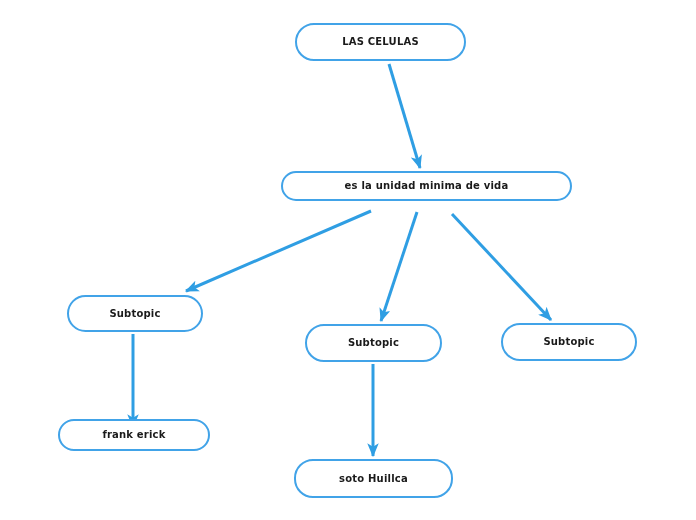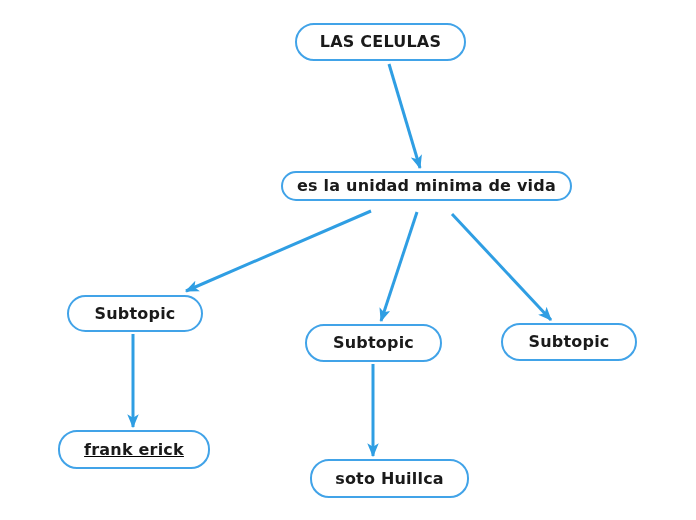--- a/index.html
+++ b/index.html
@@ -30,21 +30,21 @@
     box-sizing: border-box;
     background: var(--node-fill, #ffffff);
     border: 2px solid var(--node-border, #41a3e8);
     border-radius: 19px;
     display: flex;
     align-items: center;
     justify-content: center;
     cursor: pointer;
   }
   .node-label {
-    font-size: 16px;
+    font-size: 10px;
     font-weight: bold;
     color: var(--text-color, #1a1a1a);
     letter-spacing: 0.2px;
     white-space: nowrap;
     line-height: 1;
     padding: 0 8px;
   }
 </style>
 </head>
 <body style="background: rgb(255, 255, 255);">
@@ -72,20 +72,20 @@
       </div>
       <div class="node" style="left: 67px; top: 295px; width: 136px; height: 37px;">
         <span class="node-label">Subtopic</span>
       </div>
       <div class="node" style="left: 305px; top: 324px; width: 137px; height: 38px;">
         <span class="node-label">Subtopic</span>
       </div>
       <div class="node" style="left: 501px; top: 323px; width: 136px; height: 38px;">
         <span class="node-label">Subtopic</span>
       </div>
-      <div class="node" style="left: 58px; top: 430px; width: 152px; height: 39px; text-decoration: underline;">
+      <div class="node" style="left: 58px; top: 419px; width: 152px; height: 32px;">
         <span class="node-label">frank erick</span>
       </div>
-      <div class="node" style="left: 310px; top: 459px; width: 159px; height: 39px;">
+      <div class="node" style="left: 294px; top: 459px; width: 159px; height: 39px;">
         <span class="node-label">soto Huillca</span>
       </div>
     </div>
 </div>
 
 </body></html>

